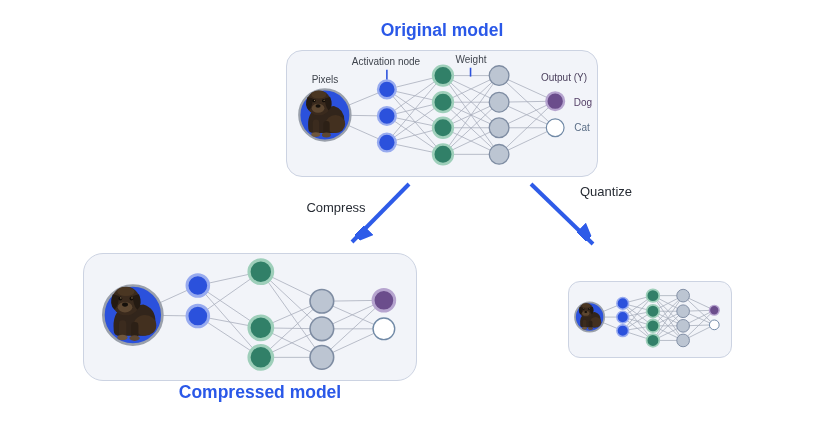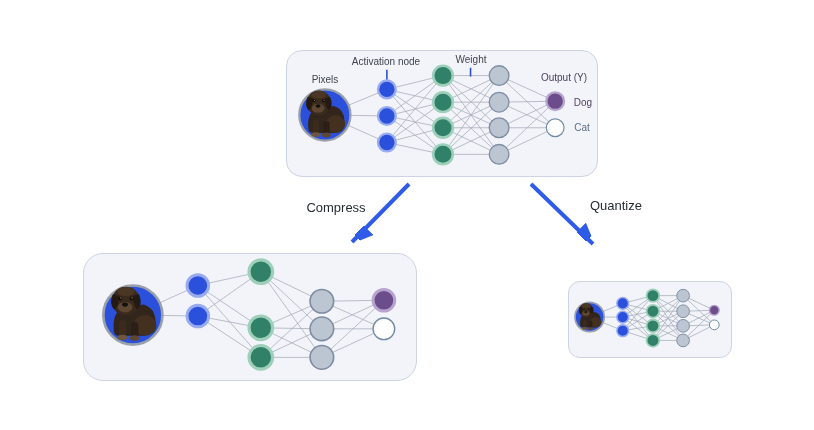--- a/index.html
+++ b/index.html
@@ -17,21 +17,21 @@
   .title-compressed{left:93px;width:334px;top:382px;}
   .title-quantized{left:568px;width:164px;top:374px;}
   .sm-label{position:absolute;transform:translateX(-50%);font-size:10px;
             color:var(--label-dark);white-space:nowrap;}
   .lbl-output{color:var(--label-output);}
   .lbl-dog{color:var(--label-dog);}
   .lbl-cat{color:var(--label-cat);}
   .arrow-label{position:absolute;font-size:13px;color:var(--label-arrow);
                text-align:center;white-space:nowrap;}
   .lbl-compress{left:298px;top:200px;width:76px;}
-  .lbl-quantize{left:570px;top:198px;width:72px;text-align:right;}
+  .lbl-quantize{left:570px;top:184px;width:72px;}
   .arrows{position:absolute;left:0;top:0;pointer-events:none;}
   .arrows line{stroke:var(--arrow-blue);stroke-width:4;}
   .links line{stroke:var(--link-line);stroke-width:0.8;}
   .ptr{stroke:var(--node-blue);stroke-width:1.6;}
   .n-blue{fill:var(--node-blue);stroke:var(--halo-blue);}
   .n-green{fill:var(--node-green);stroke:var(--halo-green);}
   .n-gray{fill:var(--node-gray);stroke:var(--border-gray);}
   .n-purple{fill:var(--node-purple);stroke:var(--halo-purple);}
   .n-white{fill:#ffffff;stroke:var(--white-node-border);}
   .n-image{fill:var(--node-blue);stroke:var(--ring-gray);}
@@ -58,20 +58,21 @@
       <circle cx="12.8" cy="11.5" r="1.1" fill="#120d08"></circle>
       <circle cx="19.2" cy="11.5" r="1.1" fill="#120d08"></circle>
       <circle cx="13.1" cy="11.2" r="0.35" fill="#b79b72"></circle>
       <circle cx="19.5" cy="11.2" r="0.35" fill="#b79b72"></circle>
     </g>
   </defs>
 </svg>
 
 <div class="canvas">
 
+  <div class="title title-original">Original model</div>
 
   <div class="panel panel-original">
     <svg xmlns="http://www.w3.org/2000/svg" xmlns:xlink="http://www.w3.org/1999/xlink" viewBox="0 0 312 127">
         <g class="links">
           <line x1="37" y1="65" x2="100" y2="39"></line>
           <line x1="37" y1="65" x2="100" y2="66"></line>
           <line x1="37" y1="65" x2="100" y2="93"></line>
           <line x1="100" y1="39" x2="157" y2="25"></line>
           <line x1="100" y1="39" x2="157" y2="52"></line>
           <line x1="100" y1="39" x2="157" y2="78"></line>
@@ -183,20 +184,21 @@
         <circle class="n-green" cx="178" cy="18" r="12" stroke-width="3.2"></circle>
         <circle class="n-green" cx="178" cy="75" r="12" stroke-width="3.2"></circle>
         <circle class="n-green" cx="178" cy="105" r="12" stroke-width="3.2"></circle>
         <circle class="n-gray" cx="240" cy="48" r="12" stroke-width="1.6"></circle>
         <circle class="n-gray" cx="240" cy="76" r="12" stroke-width="1.6"></circle>
         <circle class="n-gray" cx="240" cy="105" r="12" stroke-width="1.6"></circle>
         <circle class="n-purple" cx="303" cy="47" r="11" stroke-width="3.0"></circle>
         <circle class="n-white" cx="303" cy="76" r="11" stroke-width="1.4"></circle>
       </svg>
   </div>
+  <div class="title title-compressed">Compressed model</div>
 
   <div class="panel panel-quantized">
     <svg xmlns="http://www.w3.org/2000/svg" xmlns:xlink="http://www.w3.org/1999/xlink" viewBox="0 0 164 77">
         <g class="links">
           <line x1="20" y1="36" x2="54" y2="22"></line>
           <line x1="20" y1="36" x2="54" y2="36"></line>
           <line x1="20" y1="36" x2="54" y2="50"></line>
           <line x1="54" y1="22" x2="85" y2="14"></line>
           <line x1="54" y1="22" x2="85" y2="30"></line>
           <line x1="54" y1="22" x2="85" y2="45"></line>

